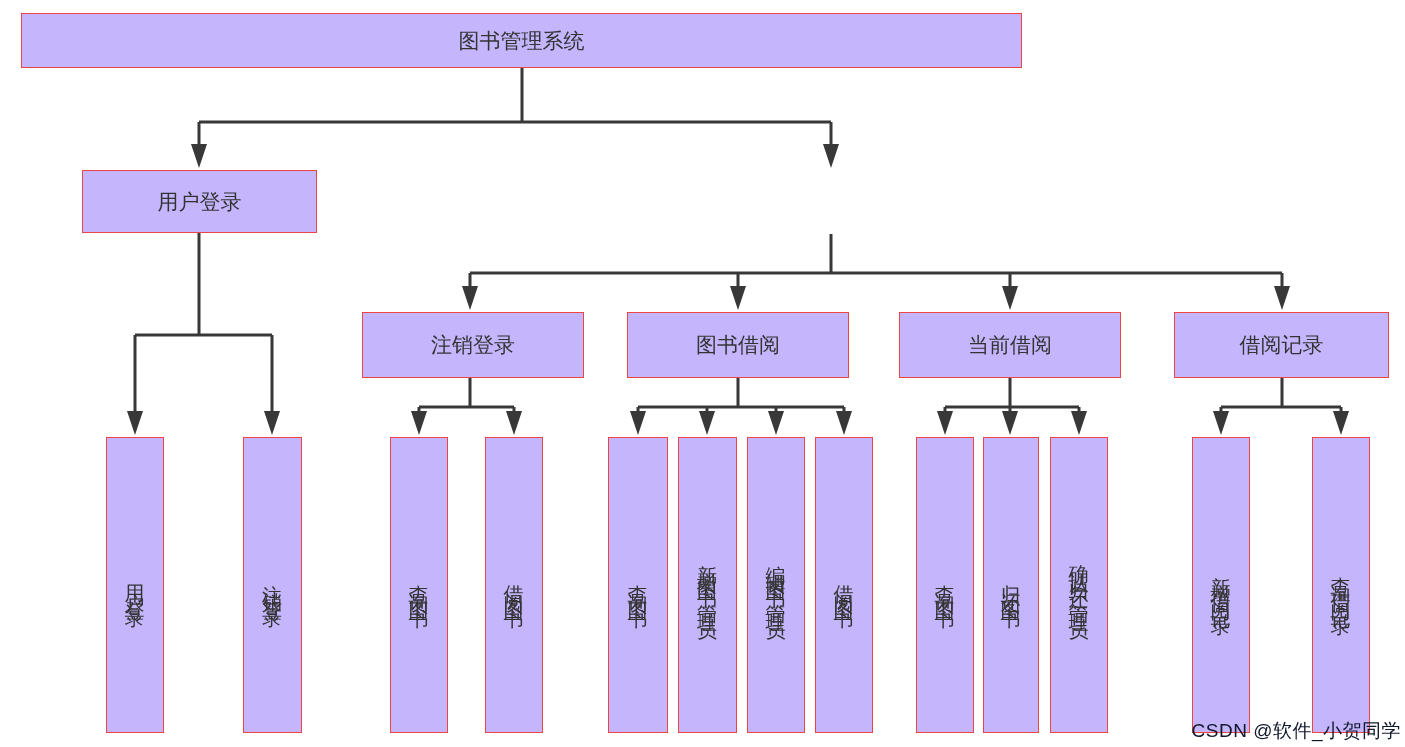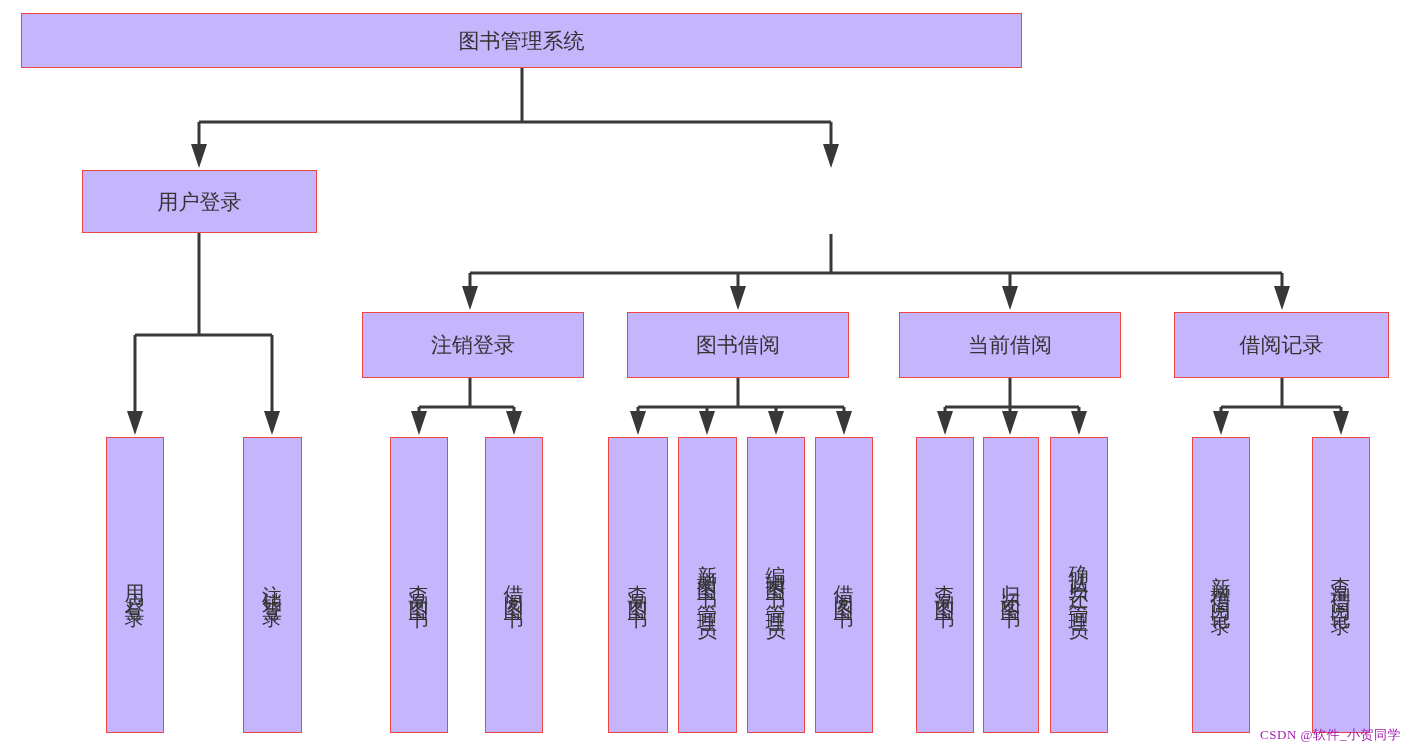--- a/index.html
+++ b/index.html
@@ -40,26 +40,25 @@
     writing-mode: vertical-rl;
     font-size: 20px;
     letter-spacing: 8px;
     white-space: normal;
   }
 
   .watermark {
     position: absolute;
     right: 4px;
     bottom: 3px;
-    font-size: 13px;
+    font-size: 19px;
     letter-spacing: 0.5px;
-    color: #a21caf;
+    color: #0f172a;
     z-index: 5;
     pointer-events: none;
-    font-family: Liberation Serif, serif;
   }
 </style>
 </head>
 <body>
 
 <div class="canvas">
 
   <svg class="connectors" width="1405" height="747" viewBox="0 0 1405 747" xmlns="http://www.w3.org/2000/svg">
     <g stroke="#383838" stroke-width="3" fill="none">
       <path d="M522 68 V122 M199 122 H831 M199 122 V148 M831 122 V148"></path>

